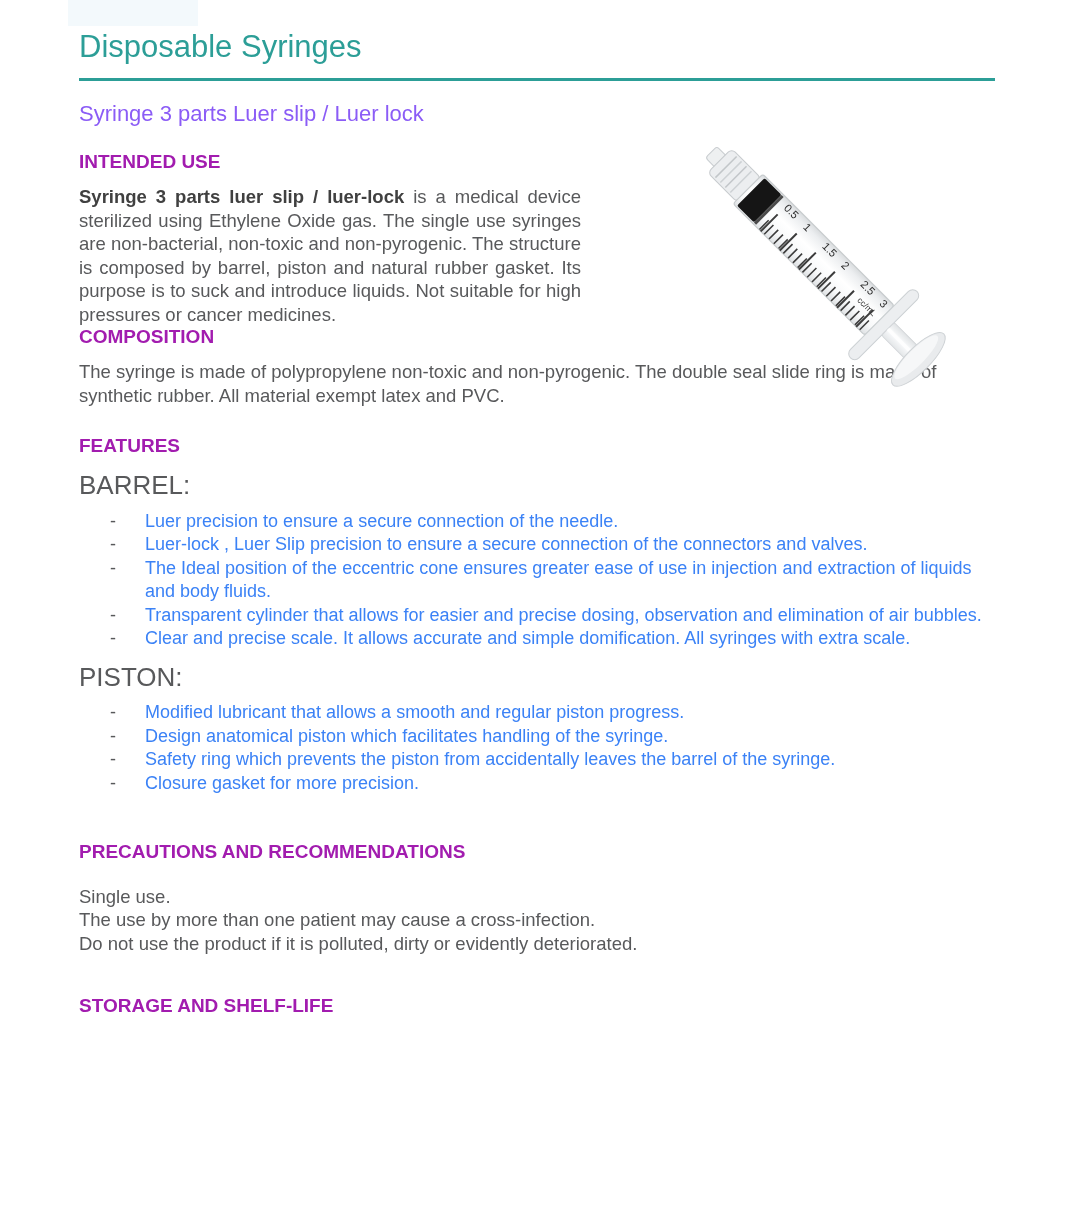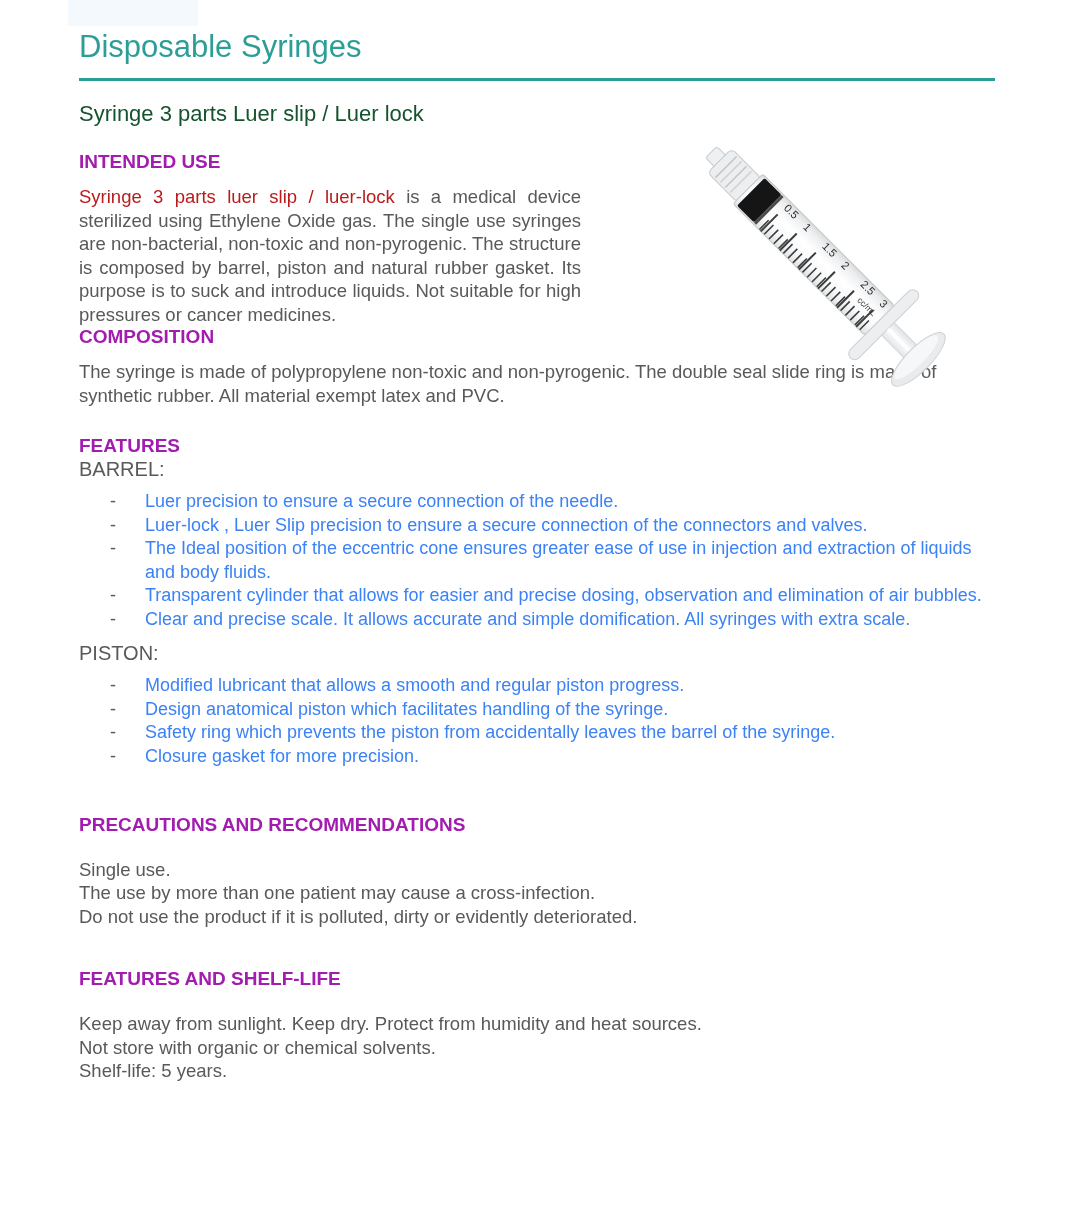--- a/index.html
+++ b/index.html
@@ -14,39 +14,39 @@
     background:#f3f9fc;
   }
   .doc-title{
     margin:30px 0 0 0;font-size:31px;font-weight:400;color:#2c9e97;
     line-height:1.1;letter-spacing:0px;
   }
   .title-rule{
     border:none;border-top:3px solid #2c9e97;margin:14px 0 0 0;width:100%;
   }
   .doc-subtitle{
-    margin:20px 0 0 0;font-size:22px;font-weight:400;color:#14532d;line-height:1.2;
+    margin:20px 0 0 0;font-size:22px;font-weight:400;color:#8b5cf6;line-height:1.2;
   }
   .section-heading{
     margin:0;font-size:19px;font-weight:700;color:#a21caf;line-height:1.15;
   }
   .h-intended{margin-top:24px;}
   .h-composition{}
   .h-features{margin-top:28px;}
   .h-precautions{margin-top:46px;}
   .h-storage{margin-top:40px;}
   .body-text{
     font-size:18.5px;color:#58595b;line-height:23.5px;margin:12px 0 0 0;
   }
   .intended-paragraph{
     width:502px;text-align:justify;
   }
-  .lead-bold{color:#b91c1c;font-weight:400;}
+  .lead-bold{color:#404040;font-weight:700;}
   .sub-label{
-    margin:0 0 0 0;font-size:20px;color:#58595b;font-weight:400;line-height:1.25;
+    margin:12px 0 0 0;font-size:26px;color:#58595b;font-weight:400;line-height:1.25;
   }
   ul.dash-list{
     list-style:none;margin:8px 0 0 31px;padding:0;
     font-size:18px;color:#3b82f6;line-height:23.5px;
   }
   ul.dash-list li{position:relative;padding-left:35px;}
   ul.dash-list li::before{
     content:"-";position:absolute;left:0;top:0;color:#58595b;
   }
   .line-block{margin:22px 0 0 0;}
@@ -92,26 +92,21 @@
     <li>Closure gasket for more precision.</li>
   </ul>
 
   <h3 class="section-heading h-precautions">PRECAUTIONS AND RECOMMENDATIONS</h3>
   <div class="body-text line-block">
     <div>Single use.</div>
     <div>The use by more than one patient may cause a cross-infection.</div>
     <div>Do not use the product if it is polluted, dirty or evidently deteriorated.</div>
   </div>
 
-  <h3 class="section-heading h-storage">FEATURES AND SHELF-LIFE</h3>
-  <div class="body-text line-block">
-    <div>Keep away from sunlight. Keep dry. Protect from humidity and heat sources.</div>
-    <div>Not store with organic or chemical solvents.</div>
-    <div>Shelf-life: 5 years.</div>
-  </div>
+  <h3 class="section-heading h-storage">STORAGE AND SHELF-LIFE</h3>
 
 </div>
 
 <div class="syringe-figure">
   <svg width="330" height="310" viewBox="0 0 330 310">
     <defs>
       <linearGradient id="barrelGrad" x1="0" y1="0" x2="1" y2="0">
         <stop offset="0" stop-color="#dfe2e4"></stop>
         <stop offset="0.25" stop-color="#f8f9fa"></stop>
         <stop offset="0.55" stop-color="#ffffff"></stop>

